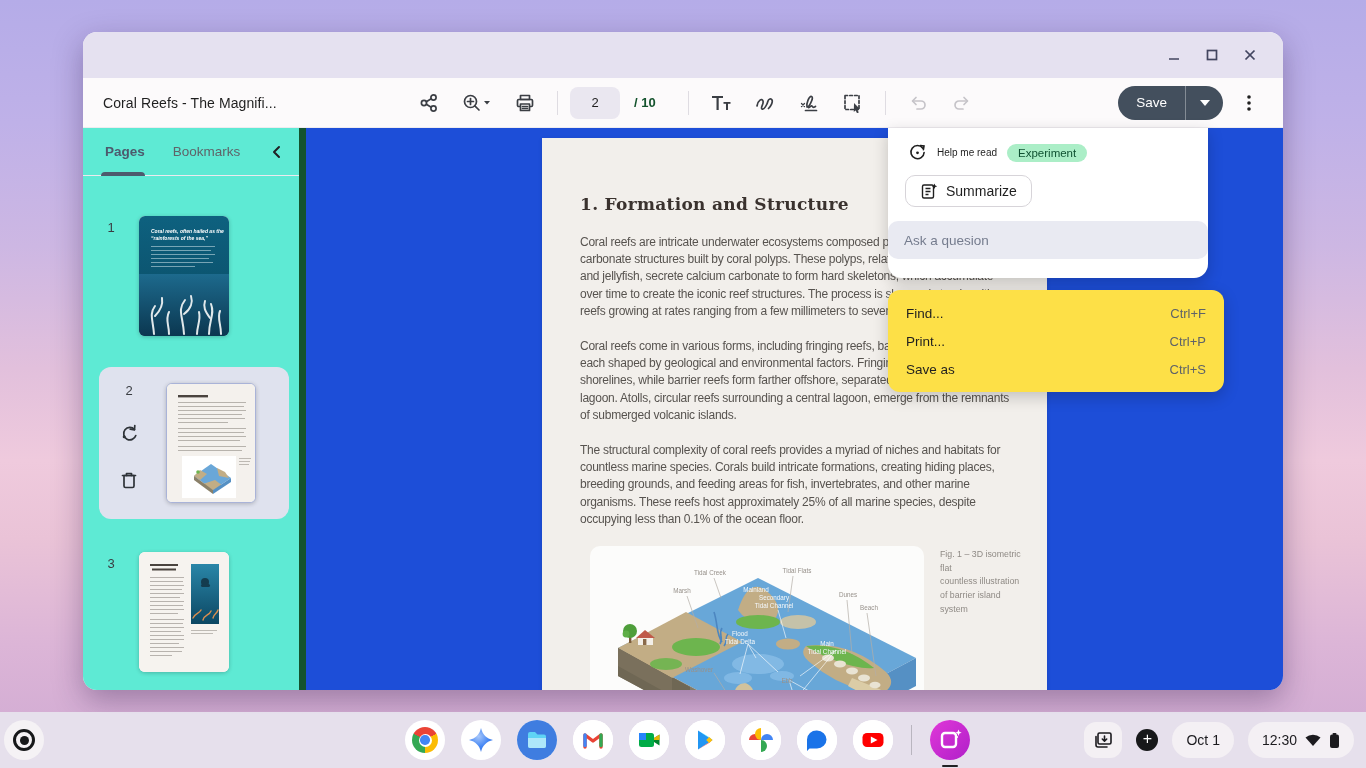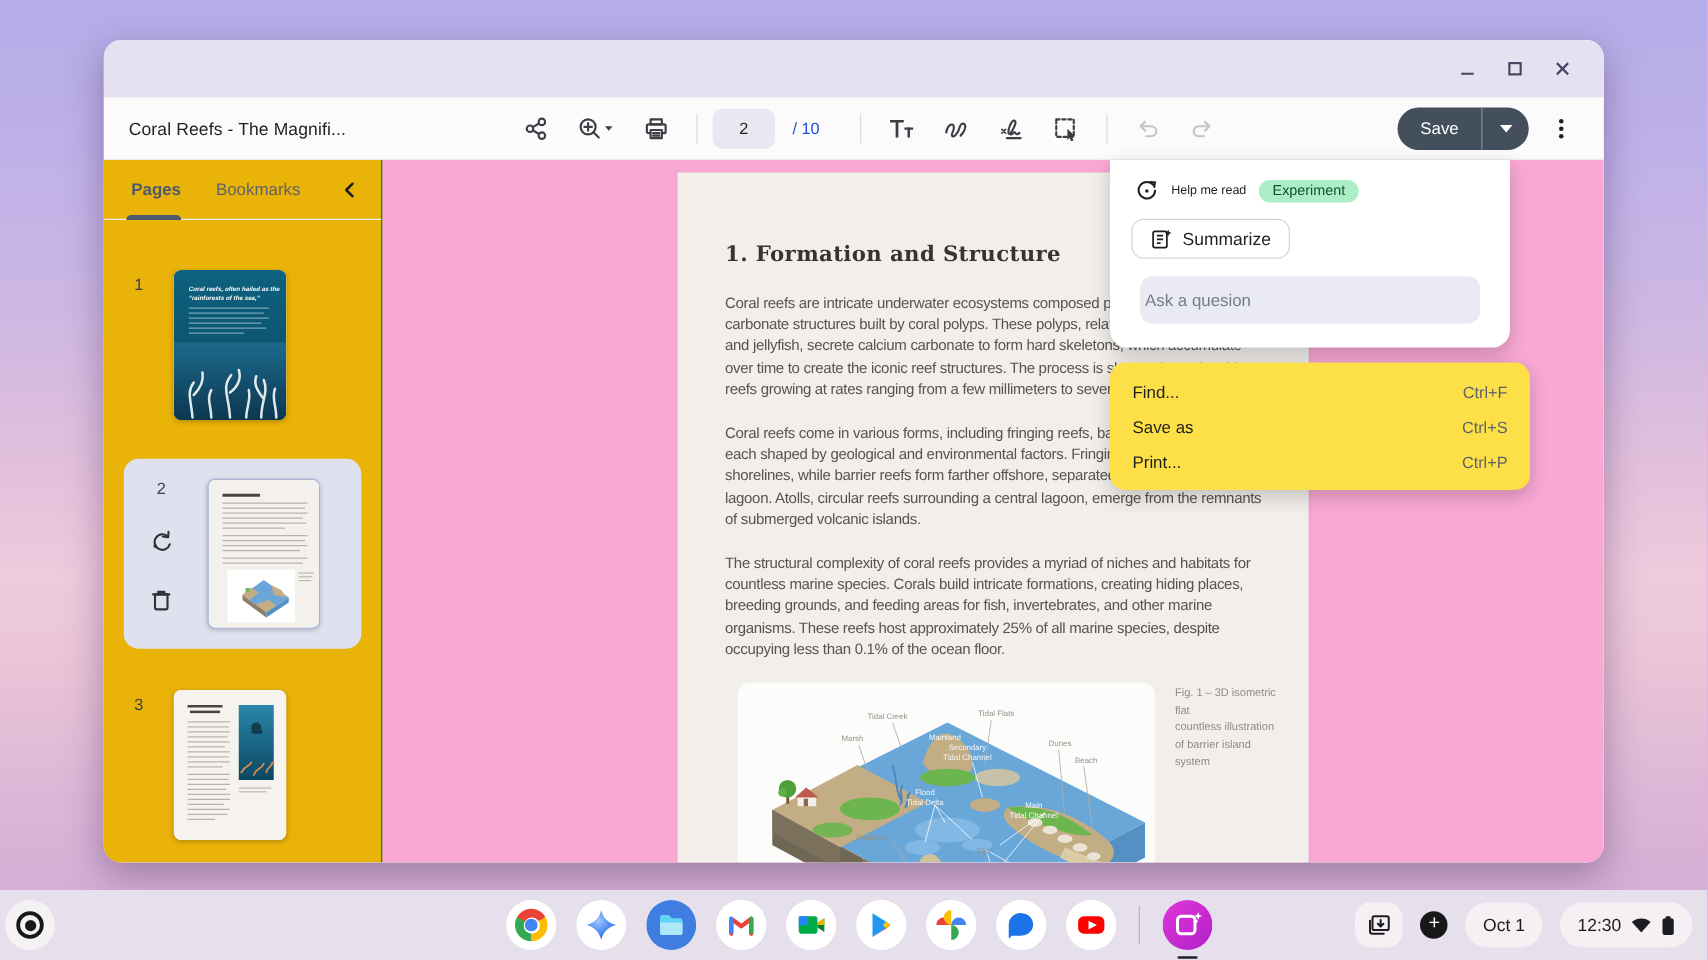--- a/index.html
+++ b/index.html
@@ -20,64 +20,64 @@
   .wc-btn svg { stroke:#42455f; stroke-width:1.7; fill:none; }
 
   .toolbar { height:50px; background:#fcfafb; display:flex; align-items:center; padding:0 14px 0 20px; flex:0 0 auto; border-bottom:1px solid #eeebef;}
   .doc-title { width:248px; font-size:14px; color:#1f1f1f; letter-spacing:.1px; flex:0 0 auto;}
   .tb-center { display:flex; align-items:center; gap:4px; margin-left:58px;}
   .icon-btn { width:40px; height:40px; border-radius:50%; display:flex; align-items:center; justify-content:center;}
   .icon-btn svg { stroke:#3b3e44; stroke-width:1.7; fill:none; stroke-linecap:round; stroke-linejoin:round;}
   .icon-btn.disabled svg { stroke:#c6c4c9; }
   .tb-sep { width:1px; height:24px; background:#dfdce2; margin:0 8px; }
   .page-input { width:50px; height:32px; background:#eae7f0; border:none; border-radius:8px; text-align:center; font-size:13px; color:#1f1f1f; font-family:"Liberation Sans",sans-serif;}
-  .page-total { font-size:13px; color:#1d4ed8; margin-left:10px; margin-right:20px; white-space:nowrap;}
+  .page-total { font-size:13px; color:#14532d; margin-left:10px; margin-right:20px; white-space:nowrap;font-weight:bold;}
   .tb-right { margin-left:auto; display:flex; align-items:center; gap:6px; }
   .save-btn { height:34px; display:flex; align-items:stretch; background:#434f5d; border-radius:17px; overflow:hidden; color:#fff;}
   .save-main { display:flex; align-items:center; padding:0 18px; font-size:13.5px; }
   .save-caret { width:38px; display:flex; align-items:center; justify-content:center; border-left:1px solid rgba(255,255,255,.35);}
   .save-caret i { width:0; height:0; border-left:5px solid transparent; border-right:5px solid transparent; border-top:6px solid #fff; display:block;}
   .kebab { width:40px; height:40px; display:flex; align-items:center; justify-content:center;}
 
   
   .app-body { flex:1; display:flex; min-height:0; }
-  .sidebar { width:223px; background:#eab308; border-right:1px solid #14532d; position:relative; flex:0 0 auto;}
+  .sidebar { width:223px; background:#5eead4; border-right:7px solid #14532d; position:relative; flex:0 0 auto;}
   .tabs { height:48px; display:flex; align-items:center; padding:0 14px 0 22px; border-bottom:1px solid #eceaee; position:relative;}
   .tab { font-size:13.5px; color:#5f6368; margin-right:28px; position:relative; height:48px; display:flex; align-items:center;}
   .tab.active { color:#4d5a6d; font-weight:bold; }
   .tab.active::after { content:""; position:absolute; left:-4px; bottom:0; width:44px; height:4px; border-radius:4px 4px 0 0; background:#4d5a6d;}
   .collapse-btn { margin-left:auto; width:28px; height:28px; display:flex; align-items:center; justify-content:center;}
   .collapse-btn svg { stroke:#202124; stroke-width:2; fill:none; stroke-linecap:round; stroke-linejoin:round;}
 
   .thumb-row { position:absolute; left:0; width:100%; display:flex; }
   .num-col { width:56px; text-align:center; font-size:13px; color:#3a3d42; padding-top:4px; flex:0 0 auto;}
   .thumb { width:90px; height:120px; border-radius:6px; background:#fff; box-shadow:0 1px 4px rgba(0,0,0,.22); overflow:hidden;}
   .sel-card { position:absolute; left:16px; top:239px; width:190px; height:152px; background:#dfe2ee; border-radius:12px;}
   .sel-card .thumb { position:absolute; left:67px; top:16px; border:1.5px solid #a9b3d8;}
   .sel-num { position:absolute; left:8px; top:16px; width:44px; text-align:center; font-size:13px; color:#3a3d42;}
   .mini-btn { position:absolute; left:14px; width:32px; height:32px; display:flex; align-items:center; justify-content:center;}
   .mini-btn svg { stroke:#2e3338; stroke-width:1.7; fill:none; stroke-linecap:round; stroke-linejoin:round;}
 
-  .canvas { flex:1; background:#f9a8d4; overflow:hidden; position:relative;}
+  .canvas { flex:1; background:#1d4ed8; overflow:hidden; position:relative;}
   .page { width:505px; margin:10px auto 0; background:#f2efeb; min-height:900px; padding:56px 36px 0 38px; box-shadow:0 1px 4px rgba(0,0,0,.12);}
   .page h1 { font-family:"DejaVu Serif", serif; font-size:17px; font-weight:bold; color:#3a322e; letter-spacing:.3px; margin-bottom:20px;}
   .page p { font-size:12px; line-height:17.2px; letter-spacing:-0.25px; color:#57534f; margin-bottom:18px; width:431px;}
   .figure-row { position:relative; margin-top:6px;margin-left:10px; }
   .figure-card { width:334px; height:210px; background:#fcfcfb; border-radius:10px; overflow:hidden;}
   .figure-caption { position:absolute; left:350px; top:2px; width:88px; font-size:8.8px; line-height:1.55; color:#8f8a85;}
 
   
   .ai-panel { position:absolute; left:805px; top:96px; width:320px; height:150px; background:#fff; border-radius:0 0 14px 14px; box-shadow:0 5px 16px rgba(0,0,0,.2); z-index:30;}
   .ai-head { display:flex; align-items:center; gap:10px; padding:15px 16px 0 20px;}
   .ai-head svg { stroke:#1f1f1f; stroke-width:1.6; fill:none; stroke-linecap:round;}
   .ai-title { font-size:10px; color:#1f1f1f; font-weight:500;}
   .badge { background:#abeec7; color:#0f5132; font-size:11.5px; padding:3px 11px; border-radius:12px;}
   .summarize-chip { display:inline-flex; align-items:center; gap:8px; margin:13px 0 0 17px; height:32px; padding:0 14px; border:1px solid #d7d4d9; border-radius:10px; font-size:14px; color:#1f1f1f; background:#fff;}
   .summarize-chip svg { stroke:#1f1f1f; stroke-width:1.4; fill:none;}
-  .ask-field { margin:14px 24px 0; height:38px; background:#e9eaf2; border-radius:10px; display:flex; align-items:center; padding:0 4px;}
+  .ask-field { margin:14px 0 0; height:38px; background:#e9eaf2; border-radius:10px; display:flex; align-items:center; padding:0 16px;}
   .ask-field input { border:none; background:transparent; outline:none; width:100%; font-size:13.5px; color:#3c4454; font-family:"Liberation Sans",sans-serif;}
   .ask-field input::placeholder { color:#757c8e; }
 
   .context-menu { position:absolute; left:805px; top:258px; width:336px; background:#fde047; border-radius:12px; box-shadow:0 5px 16px rgba(0,0,0,.2); padding:9px 0; z-index:30;}
   .menu-row { height:28px; display:flex; align-items:center; padding:0 18px; }
   .menu-label { font-size:13.5px; color:#1f1f1f; }
   .menu-shortcut { margin-left:auto; font-size:13px; color:#5f6368; }
 
   
   .shelf { position:absolute; left:0; bottom:0; width:100%; height:56px; background:rgba(231,227,237,.95); }
@@ -505,26 +505,26 @@
       <input type="text" placeholder="Ask a quesion" style="">
     </div>
   </div>
 
   <div class="context-menu">
     <div class="menu-row">
       <span class="menu-label">Find...</span>
       <span class="menu-shortcut">Ctrl+F</span>
     </div>
     <div class="menu-row">
+      <span class="menu-label">Print...</span>
+      <span class="menu-shortcut">Ctrl+P</span>
+    </div>
+    <div class="menu-row">
       <span class="menu-label">Save as</span>
       <span class="menu-shortcut">Ctrl+S</span>
-    </div>
-    <div class="menu-row">
-      <span class="menu-label">Print...</span>
-      <span class="menu-shortcut">Ctrl+P</span>
     </div>
   </div>
 
 </div>
 
 <div class="shelf">
   <div class="launcher">
     <div class="ring">
         <div class="core"></div>
       </div>

